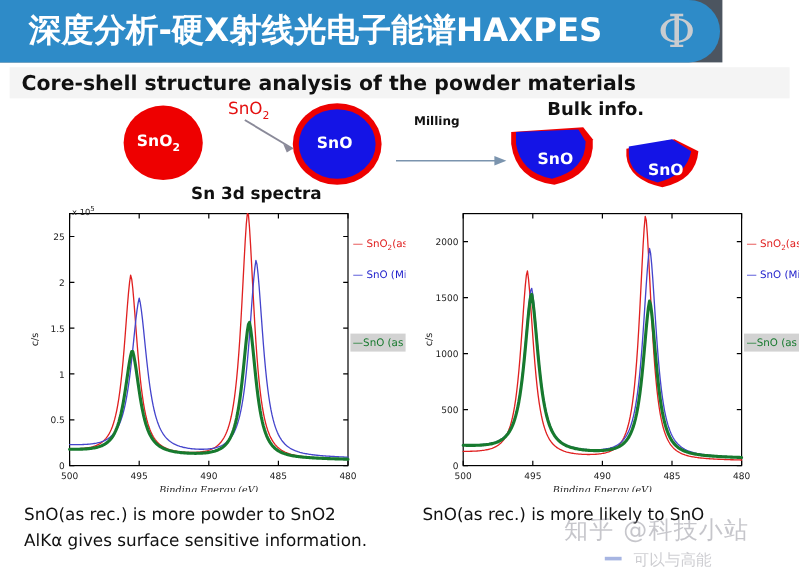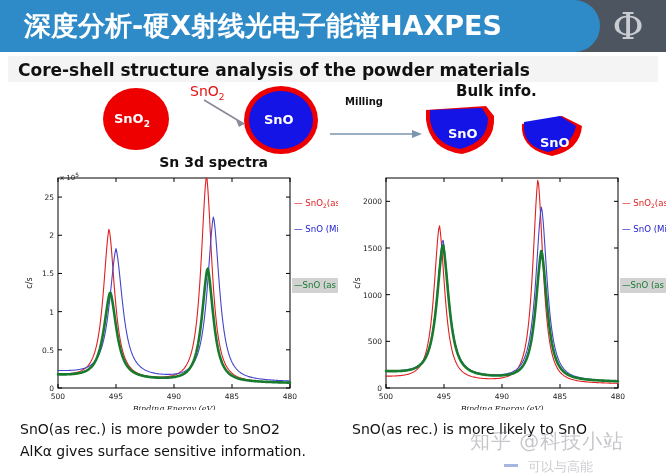--- a/index.html
+++ b/index.html
@@ -5,21 +5,21 @@
   * { box-sizing: border-box; }
   html, body { margin:0; padding:0; }
   body {
     width:666px; height:473px; position:relative; overflow:hidden;
     background:#ffffff;
     font-family:"Liberation Sans", sans-serif;
   }
 
   
   #titlebar {
-    position:absolute; left:0; top:0; width:666px; height:52px;
+    position:absolute; left:0; top:0; width:602px; height:52px;
     background:#4c5560;
   }
   #titlebar-blue {
     position:absolute; left:0; top:0; width:600px; height:52px;
     background:#2e8bc8;
     border-top-right-radius:26px; border-bottom-right-radius:26px;
   }
   #title-text {
     position:absolute; left:24px; top:2px; width:560px; height:48px;
     line-height:48px;

